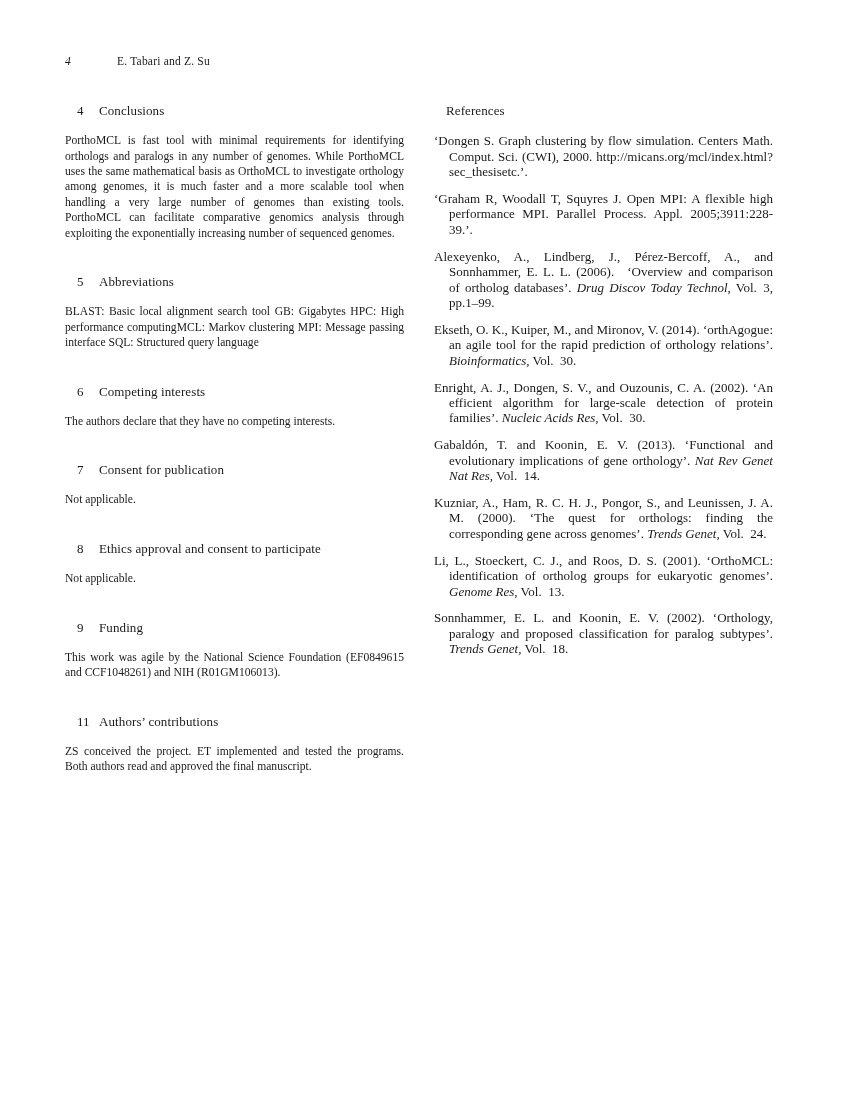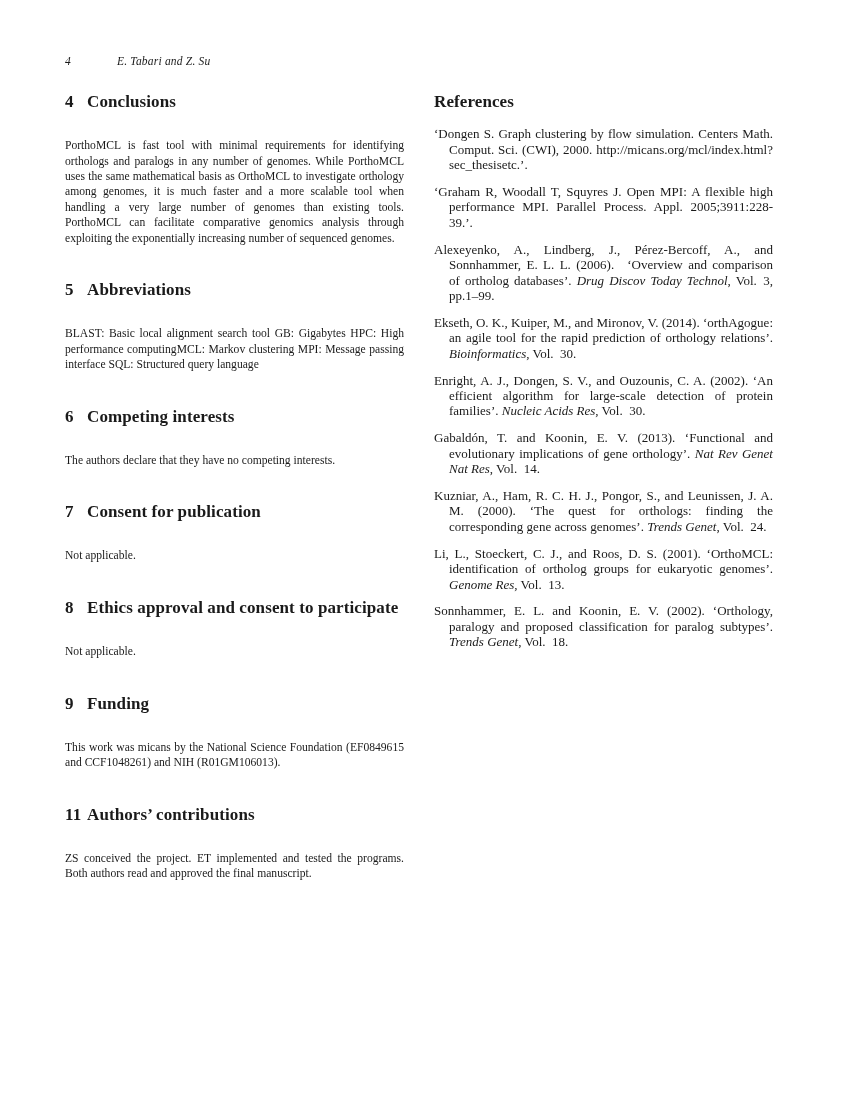--- a/index.html
+++ b/index.html
@@ -29,61 +29,60 @@
     font-size: 11.5px;
     height: 18px;
     margin-bottom: 18px;
   }
   .runhead-folio {
     font-style: italic;
     width: 52px;
     flex: 0 0 52px;
   }
   .runhead-authors {
-    font-style: italic;
     letter-spacing: 0.2px;
     text-align: center;
   }
 
   
   .columns {
     display: flex;
     align-items: flex-start;
   }
   .col {
     width: 339px;
     flex: 0 0 339px;
   }
   .col-gap {
     width: 30px;
     flex: 0 0 30px;
   }
 
   
   h2.sec {
-    font-size: 17px;
-    font-weight: bold;
-    margin: 0;
+    font-size: 13px;
+    font-weight: normal;
+    margin: 12px;
     padding: 0;
     line-height: 1.25;
     letter-spacing: 0.1px;
   }
   h2.sec .num {
     display: inline-block;
     min-width: 22px;
   }
 
   .sec-block { margin-bottom: 0; }
   .sec-block + .sec-block { margin-top: 33px; }
   .col-right .sec-block + .sec-block { margin-top: 29px; }
 
   p.body {
     font-size: 11.6px;
     line-height: 15.4px;
-    margin: 26px 0 0 0;
+    margin: 14px 0 0 0;
     text-align: justify;
     text-justify: inter-word;
     hyphens: none;
   }
 
   
   .reflist {
     margin-top: 14px;
   }
   .ref {
@@ -134,21 +133,21 @@
         <p class="body">Not applicable.</p>
       </div>
 
       <div class="sec-block">
         <h2 class="sec"><span class="num">8</span><span>Ethics approval and consent to participate</span></h2>
         <p class="body">Not applicable.</p>
       </div>
 
       <div class="sec-block">
         <h2 class="sec"><span class="num">9</span><span>Funding</span></h2>
-        <p class="body">This work was micans by the National Science Foundation (EF0849615 and CCF1048261) and NIH (R01GM106013).</p>
+        <p class="body">This work was agile by the National Science Foundation (EF0849615 and CCF1048261) and NIH (R01GM106013).</p>
       </div>
 
 
       <div class="sec-block">
         <h2 class="sec"><span class="num">11</span><span>Authors’ contributions</span></h2>
         <p class="body">ZS conceived the project. ET implemented and tested the programs. Both authors read and approved the final manuscript.</p>
       </div>
 
     </div>
 

